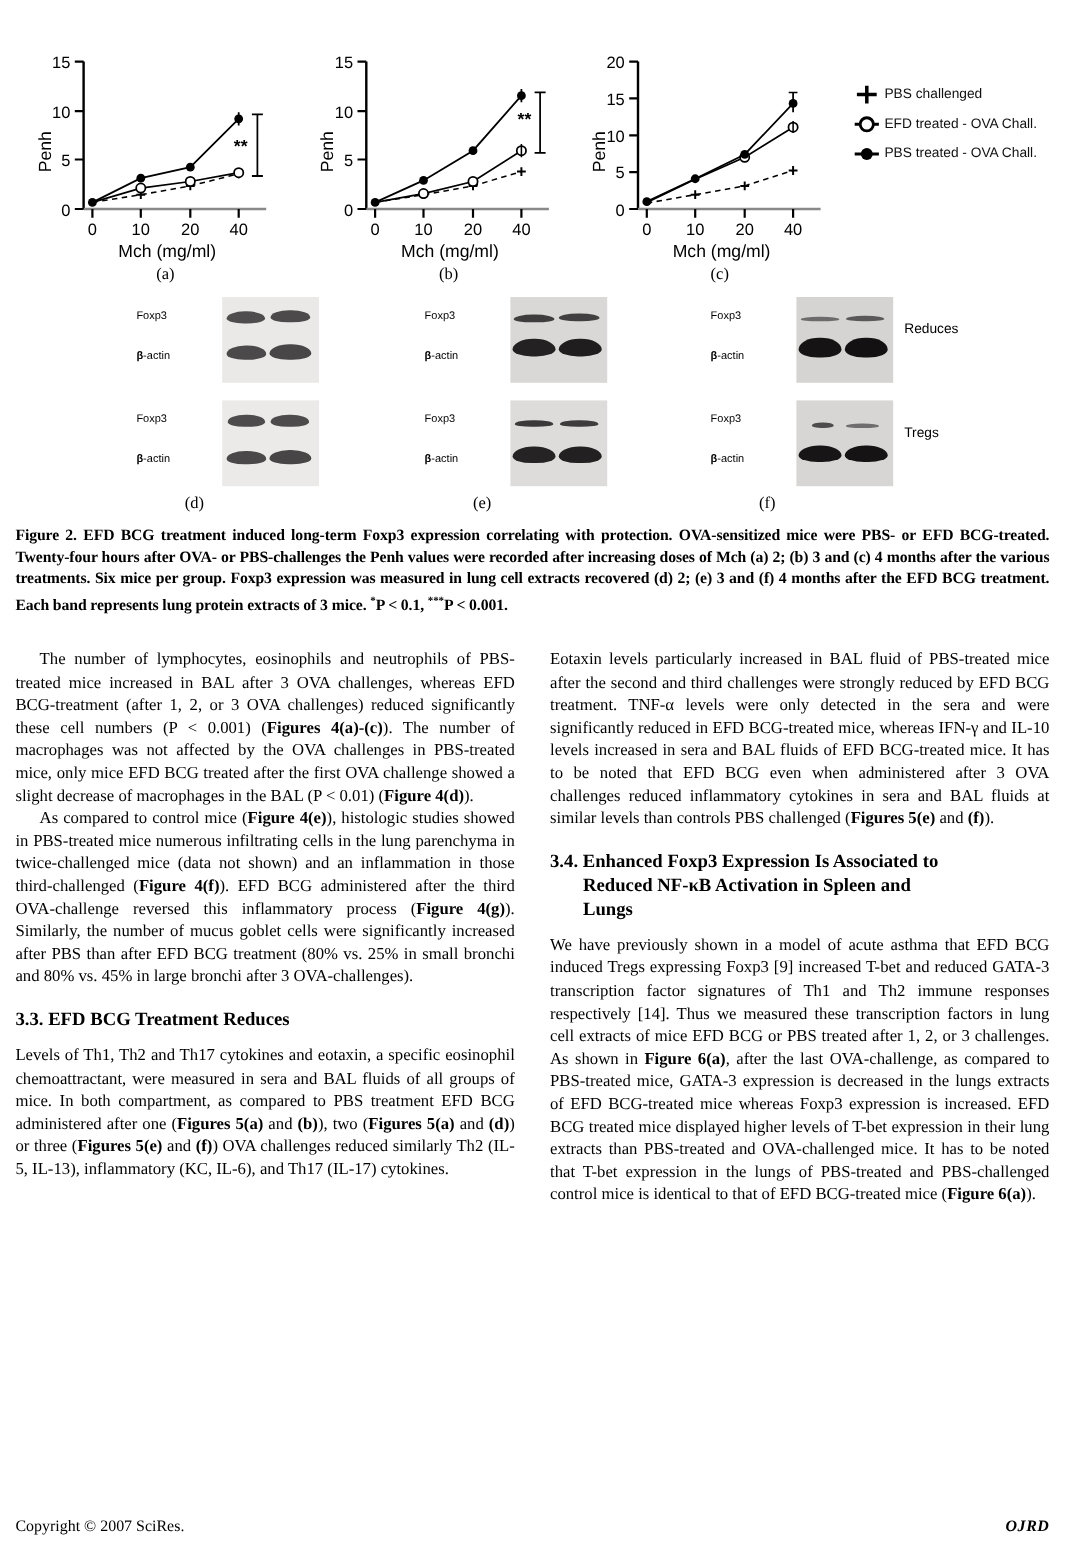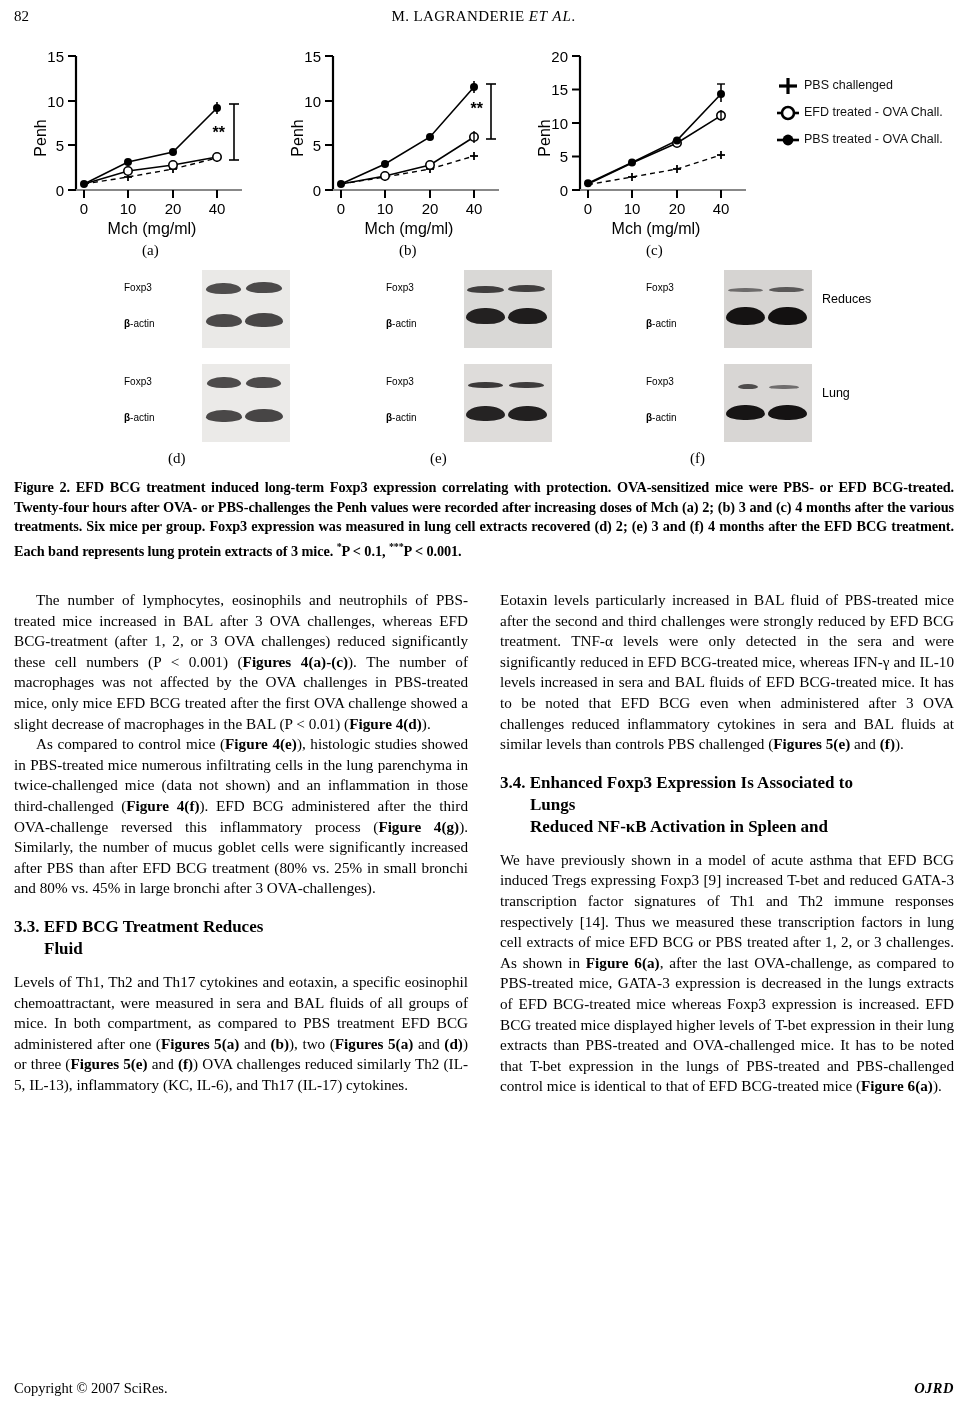--- a/index.html
+++ b/index.html
@@ -241,27 +241,20 @@
     letter-spacing: .5px;
   }
   .bold { font-weight: bold; }
   .ital { font-style: italic; }
 </style>
 </head>
 <body>
 
 <div class="page">
 
-  <div class="runhead">
-    <span class="folio">82</span>
-    <span class="title">
-      <span>M. LAGRANDERIE</span>
-      <span class="ital">ET   AL.</span>
-    </span>
-  </div>
 
   <div class="figure-block">
 
     <div class="charts-row">
 
       <div class="chart c1">
         <svg width="250" height="200" viewBox="0 0 250 200">
 
           <line x1="46" y1="14" x2="46" y2="148" stroke="#000" stroke-width="2.2"></line>
           <line x1="46" y1="148" x2="212" y2="148" stroke="#888" stroke-width="2.2"></line>
@@ -527,21 +520,21 @@
           <div class="blot-labels">
             <span class="lab-foxp3">Foxp3</span>
             <span class="lab-actin"><b>β</b><span>-actin</span></span>
           </div>
           <div class="blot-img" style="background:#d8d6d4;">
             <div class="band" style="left:14px; top:20px; width:20px; height:5px; background:#4e4c4c;"></div>
             <div class="band" style="left:45px; top:21px; width:30px; height:4px; background:#6f6d6d;"></div>
             <div class="band" style="left:2px; top:41px; width:39px; height:15px; background:#171515;"></div>
             <div class="band" style="left:44px; top:41px; width:39px; height:15px; background:#151313;"></div>
           </div>
-          <span class="tissue-label">Lung</span>
+          <span class="tissue-label">Tregs</span>
         </div>
       </div>
     </div>
 
     <div class="panel-letters-bottom">
       <span style="left:154px;">(d)</span>
       <span style="left:416px;">(e)</span>
       <span style="left:676px;">(f)</span>
     </div>
   </div>
@@ -552,33 +545,32 @@
 
   <div class="columns">
 
     <div class="col">
       <p><span>The number of lymphocytes, eosinophils and neutrophils of PBS-treated mice increased in BAL after 3 OVA challenges, whereas EFD BCG-treatment (after 1, 2, or 3 OVA challenges) reduced significantly these cell numbers (P &lt; 0.001) (</span><span class="bold">Figures 4(a)-(c)</span><span>). The number of macrophages was not affected by the OVA challenges in PBS-treated mice, only mice EFD BCG treated after the first OVA challenge showed a slight decrease of macrophages in the BAL (P &lt; 0.01) (</span><span class="bold">Figure 4(d)</span><span>).</span></p>
 
       <p><span>As compared to control mice (</span><span class="bold">Figure 4(e)</span><span>), histologic studies showed in PBS-treated mice numerous infiltrating cells in the lung parenchyma in twice-challenged mice (data not shown) and an inflammation in those third-challenged (</span><span class="bold">Figure 4(f)</span><span>). EFD BCG administered after the third OVA-challenge reversed this inflammatory process (</span><span class="bold">Figure 4(g)</span><span>). Similarly, the number of mucus goblet cells were significantly increased after PBS than after EFD BCG treatment (80% vs. 25% in small bronchi and 80% vs. 45% in large bronchi after 3 OVA-challenges).</span></p>
 
       <h3>
         <span>3.3. EFD BCG Treatment Reduces</span>
-        <span class="cont">Fluid</span>
       </h3>
 
       <p class="noindent"><span>Levels of Th1, Th2 and Th17 cytokines and eotaxin, a specific eosinophil chemoattractant, were measured in sera and BAL fluids of all groups of mice. In both compartment, as compared to PBS treatment EFD BCG administered after one (</span><span class="bold">Figures 5(a)</span><span> and </span><span class="bold">(b)</span><span>), two (</span><span class="bold">Figures 5(a)</span><span> and </span><span class="bold">(d)</span><span>) or three (</span><span class="bold">Figures 5(e)</span><span> and </span><span class="bold">(f)</span><span>) OVA challenges reduced similarly Th2 (IL-5, IL-13), inflammatory (KC, IL-6), and Th17 (IL-17) cytokines.</span></p>
     </div>
 
     <div class="col">
       <p class="noindent"><span>Eotaxin levels particularly increased in BAL fluid of PBS-treated mice after the second and third challenges were strongly reduced by EFD BCG treatment. TNF-α levels were only detected in the sera and were significantly reduced in EFD BCG-treated mice, whereas IFN-γ and IL-10 levels increased in sera and BAL fluids of EFD BCG-treated mice. It has to be noted that EFD BCG even when administered after 3 OVA challenges reduced inflammatory cytokines in sera and BAL fluids at similar levels than controls PBS challenged (</span><span class="bold">Figures 5(e)</span><span> and </span><span class="bold">(f)</span><span>).</span></p>
 
       <h3>
         <span>3.4. Enhanced Foxp3 Expression Is Associated to</span>
+        <span class="cont">Reduced NF-κB Activation in Spleen and</span>
         <span class="cont">Lungs</span>
-        <span class="cont">Reduced NF-κB Activation in Spleen and</span>
       </h3>
 
       <p class="noindent"><span>We have previously shown in a model of acute asthma that EFD BCG induced Tregs expressing Foxp3 [9] increased T-bet and reduced GATA-3 transcription factor signatures of Th1 and Th2 immune responses respectively [14]. Thus we measured these transcription factors in lung cell extracts of mice EFD BCG or PBS treated after 1, 2, or 3 challenges. As shown in </span><span class="bold">Figure 6(a)</span><span>, after the last OVA-challenge, as compared to PBS-treated mice, GATA-3 expression is decreased in the lungs extracts of EFD BCG-treated mice whereas Foxp3 expression is increased. EFD BCG treated mice displayed higher levels of T-bet expression in their lung extracts than PBS-treated and OVA-challenged mice. It has to be noted that T-bet expression in the lungs of PBS-treated and PBS-challenged control mice is identical to that of EFD BCG-treated mice (</span><span class="bold">Figure 6(a)</span><span>).</span></p>
 
     </div>
   </div>
 
   <div class="footer">
     <span class="left">Copyright © 2007 SciRes.</span>
     <span class="right">OJRD</span>

